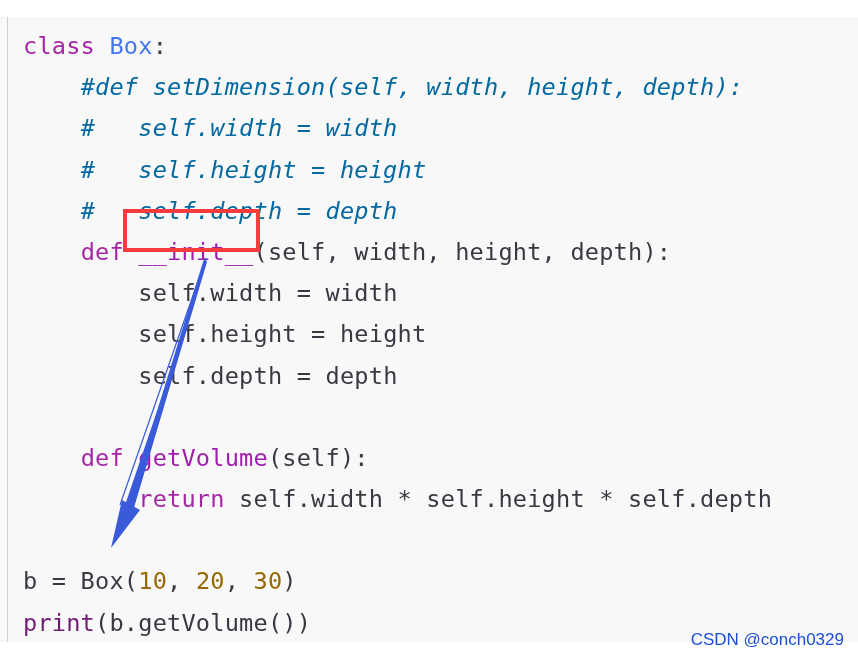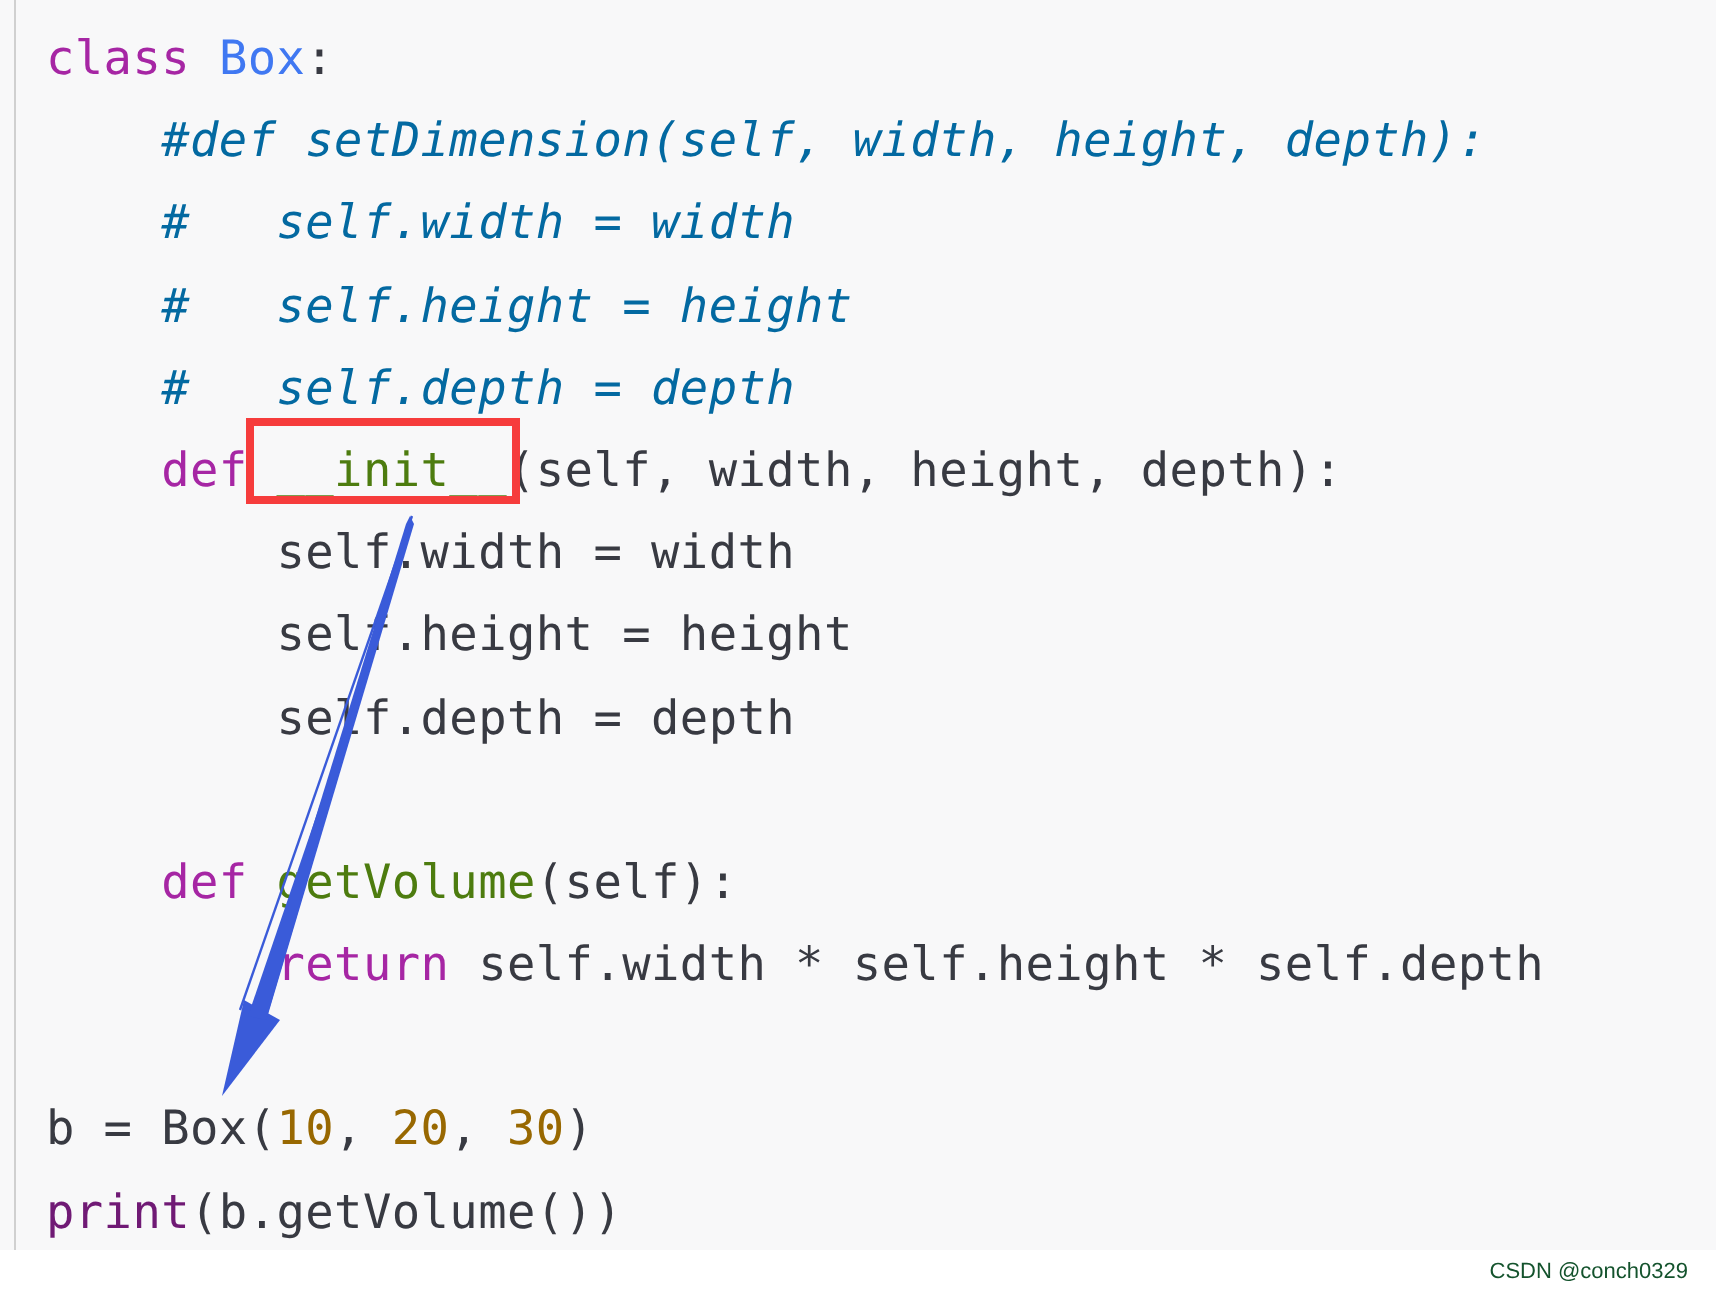--- a/index.html
+++ b/index.html
@@ -3,58 +3,58 @@
   <meta charset="utf-8">
   <style>
     html, body { margin: 0; padding: 0; }
     body {
       width: 858px; height: 654px; overflow: hidden;
       background: #ffffff;
       position: relative;
       font-family: "DejaVu Sans Mono", "Liberation Mono", monospace;
     }
     .code-panel {
-      position: absolute; left: 0; top: 0;
+      position: absolute; left: 0; top: 17px;
       width: 858px; height: 625px;
       background: #f8f8f9;
     }
     .left-rule {
       position: absolute; left: 7px; top: 0;
       width: 1px; height: 625px;
       background: #d0d0d0;
     }
     .code {
       position: absolute; left: 23px; top: 9px;
       margin: 0;
       font-size: 23.6px;
       line-height: 41.2px;
       color: #383a42;
       white-space: pre;
       letter-spacing: 0.2px;
     }
     .line { display: block; height: 41.2px; }
     .kw { color: #a626a4; }
     .cls { color: #4078f2; }
-    .fn { color: #4d7c0f; }
+    .fn { color: #a21caf; }
     .cm { color: #0369a1; font-style: italic; }
     .num { color: #986801; text-align: right; }
     .bi { color: #701a75; }
     .highlight-box {
       position: absolute;
       left: 123px; top: 209px;
       width: 137px; height: 43px;
       border: 4px solid #f63c3c;
       box-sizing: border-box;
     }
     .arrow-svg { position: absolute; left: 0; top: 0; }
     .watermark {
       position: absolute; right: 14px; top: 630px;
       font-family: "Liberation Sans", sans-serif;
-      font-size: 11px;
-      color: #14532d;
+      font-size: 17px;
+      color: #1d4ed8;
     }
   </style>
 </head>
 <body>
 
 <div class="code-panel">
   <div class="left-rule"></div>
   <pre class="code" id="code"><span class="line"><span class="kw">class</span><span> </span><span class="cls">Box</span><span>:</span></span><span class="line">    <span class="cm">#def setDimension(self, width, height, depth):</span></span><span class="line">    <span class="cm">#   self.width = width</span></span><span class="line">    <span class="cm">#   self.height = height</span></span><span class="line">    <span class="cm">#   self.depth = depth</span></span><span class="line">    <span class="kw">def</span><span> </span><span class="fn">__init__</span><span>(self, width, height, depth):</span></span><span class="line">        <span>self.width = width</span></span><span class="line">        <span>self.height = height</span></span><span class="line">        <span>self.depth = depth</span></span><span class="line"> </span><span class="line">    <span class="kw">def</span><span> </span><span class="fn">getVolume</span><span>(self):</span></span><span class="line">        <span class="kw">return</span><span> self.width * self.height * self.depth</span></span><span class="line"> </span><span class="line"><span>b = Box(</span><span class="num">10</span><span>, </span><span class="num">20</span><span>, </span><span class="num">30</span><span>)</span></span><span class="line"><span class="bi">print</span><span>(b.getVolume())</span></span></pre>
 </div>
 

